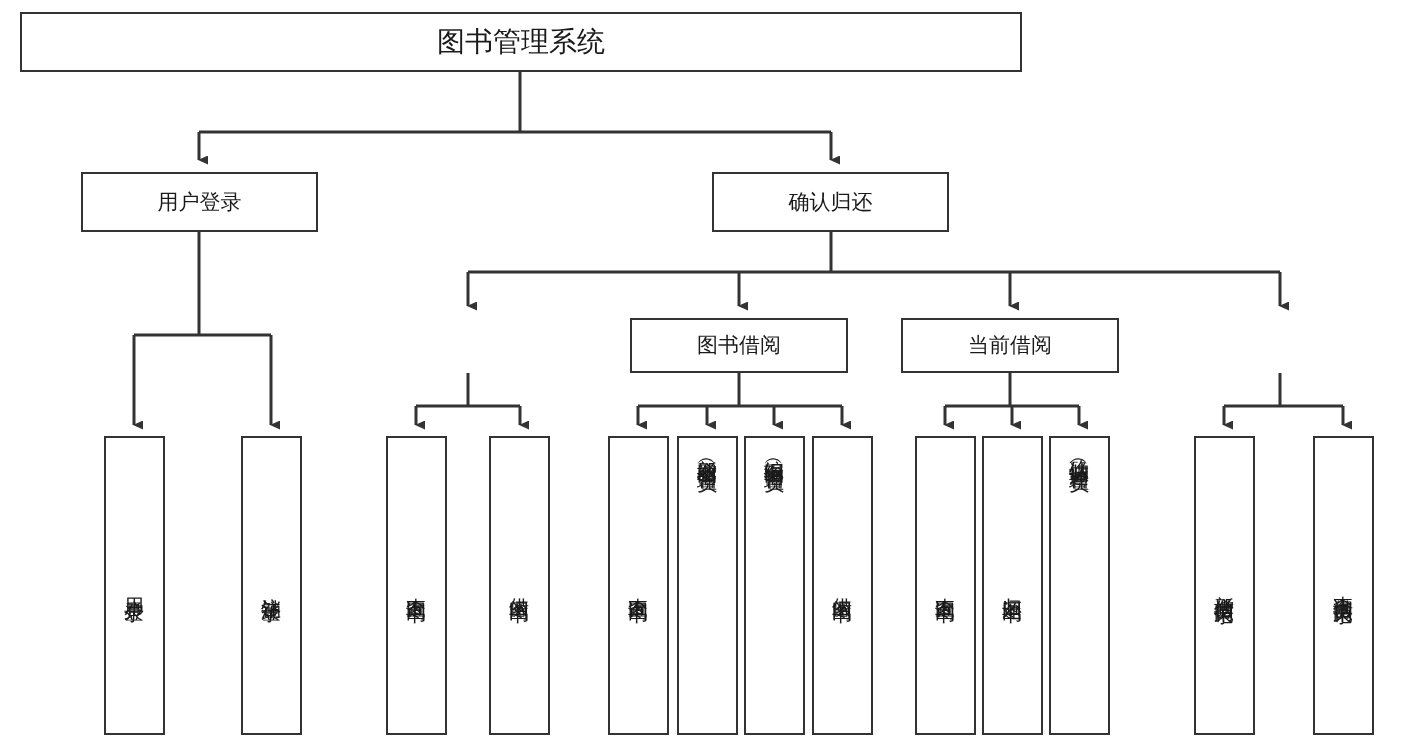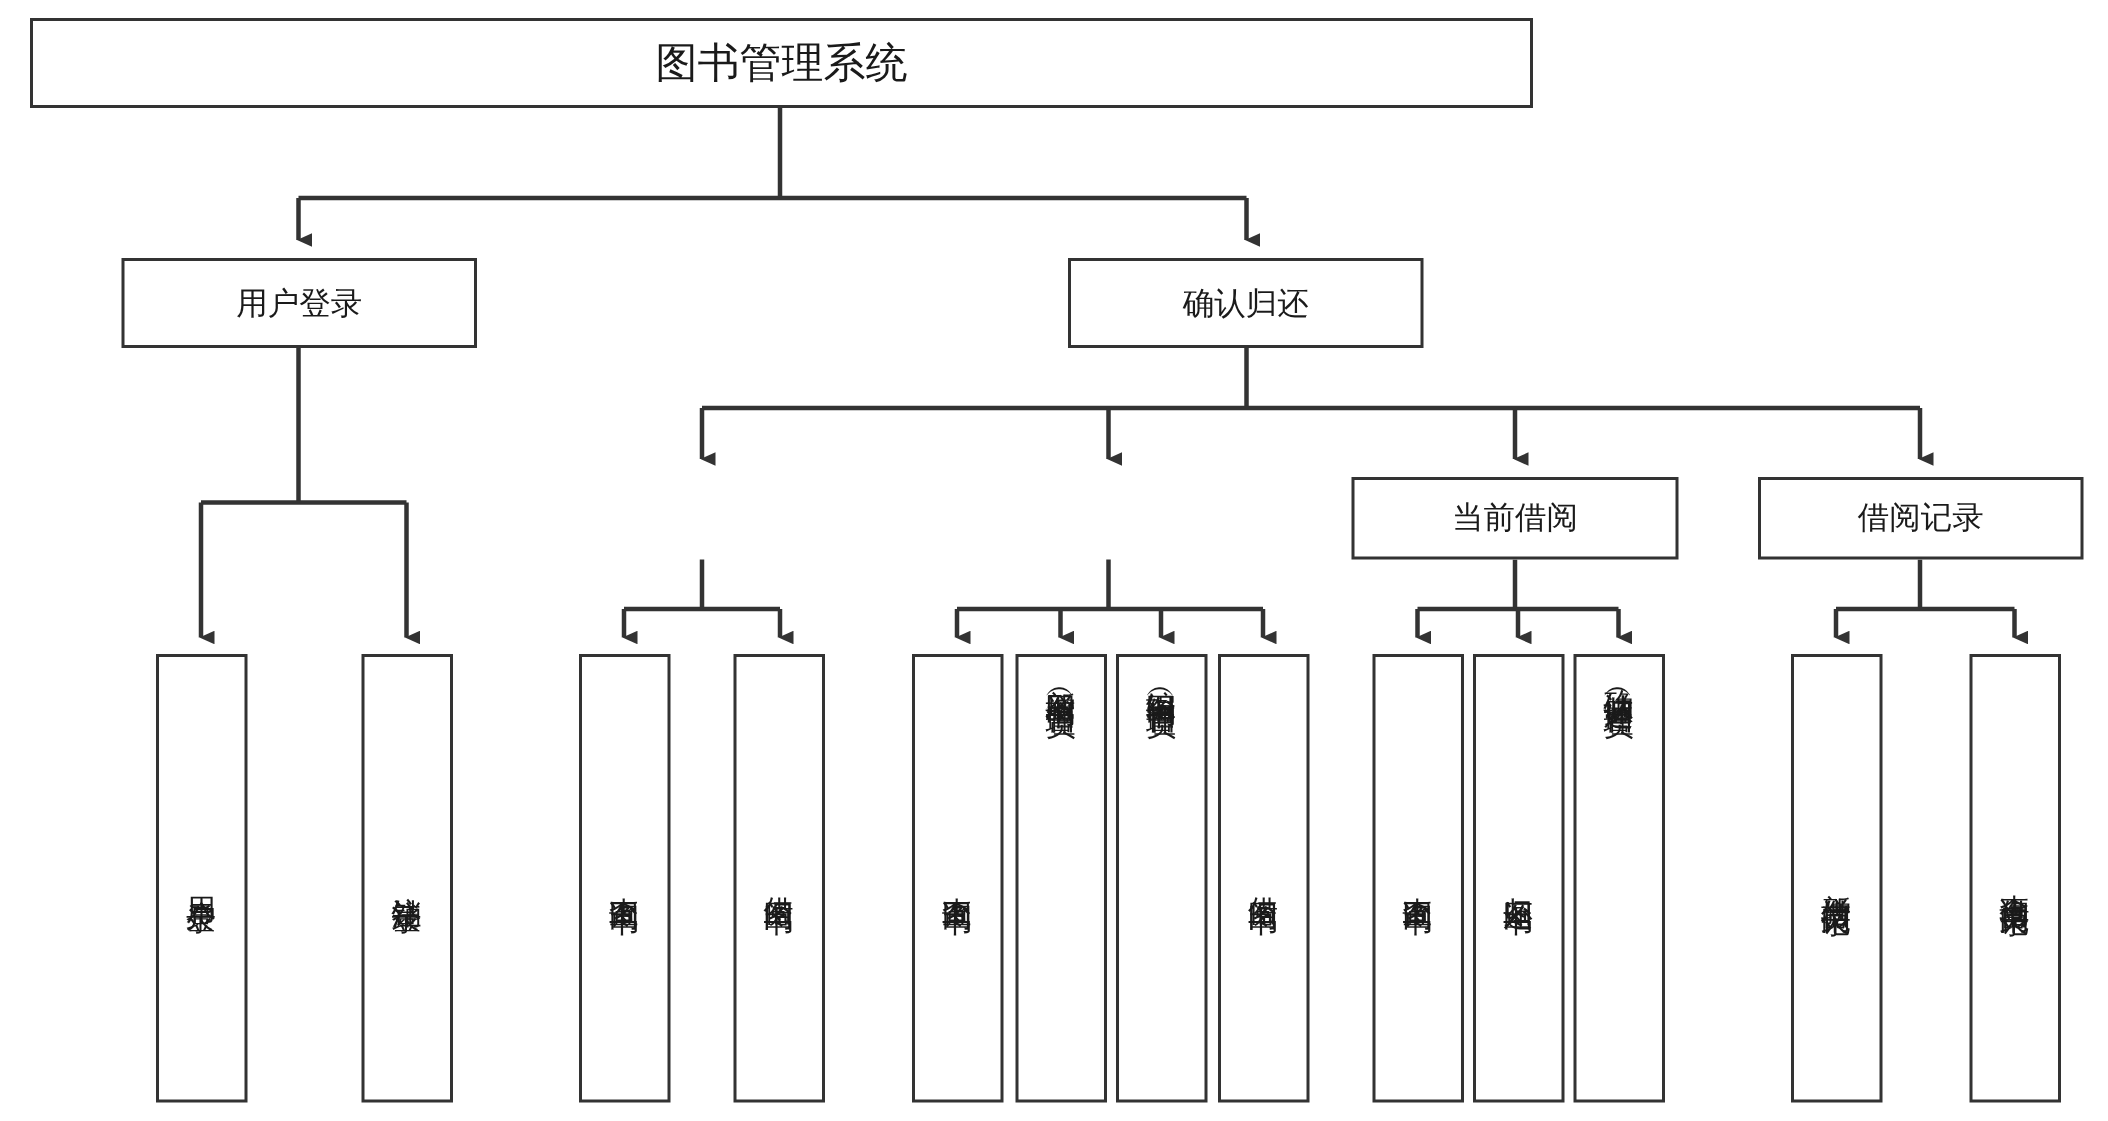--- a/index.html
+++ b/index.html
@@ -132,28 +132,28 @@
 
   <div class="node horizontal" style="left:81px; top:172px; width:237px; height:60px;">
     <span class="node-label">用户登录</span>
   </div>
 
   <div class="node horizontal" style="left:712px; top:172px; width:237px; height:60px;">
     <span class="node-label">确认归还</span>
   </div>
 
 
+  <div class="node horizontal" style="left:630px; top:318px; width:218px; height:55px;">
+    <span class="node-label">图书借阅</span>
+  </div>
 
   <div class="node horizontal" style="left:901px; top:318px; width:218px; height:55px;">
     <span class="node-label">当前借阅</span>
   </div>
 
-  <div class="node horizontal" style="left:1172px; top:318px; width:217px; height:55px;">
-    <span class="node-label">借阅记录</span>
-  </div>
 
   <div class="node vertical centered" style="left:104px; top:436px; width:61px; height:299px;">
     <span class="node-label">用户登录</span>
   </div>
 
   <div class="node vertical centered" style="left:241px; top:436px; width:61px; height:299px;">
     <span class="node-label">注销登录</span>
   </div>
 
   <div class="node vertical centered" style="left:386px; top:436px; width:61px; height:299px;">

